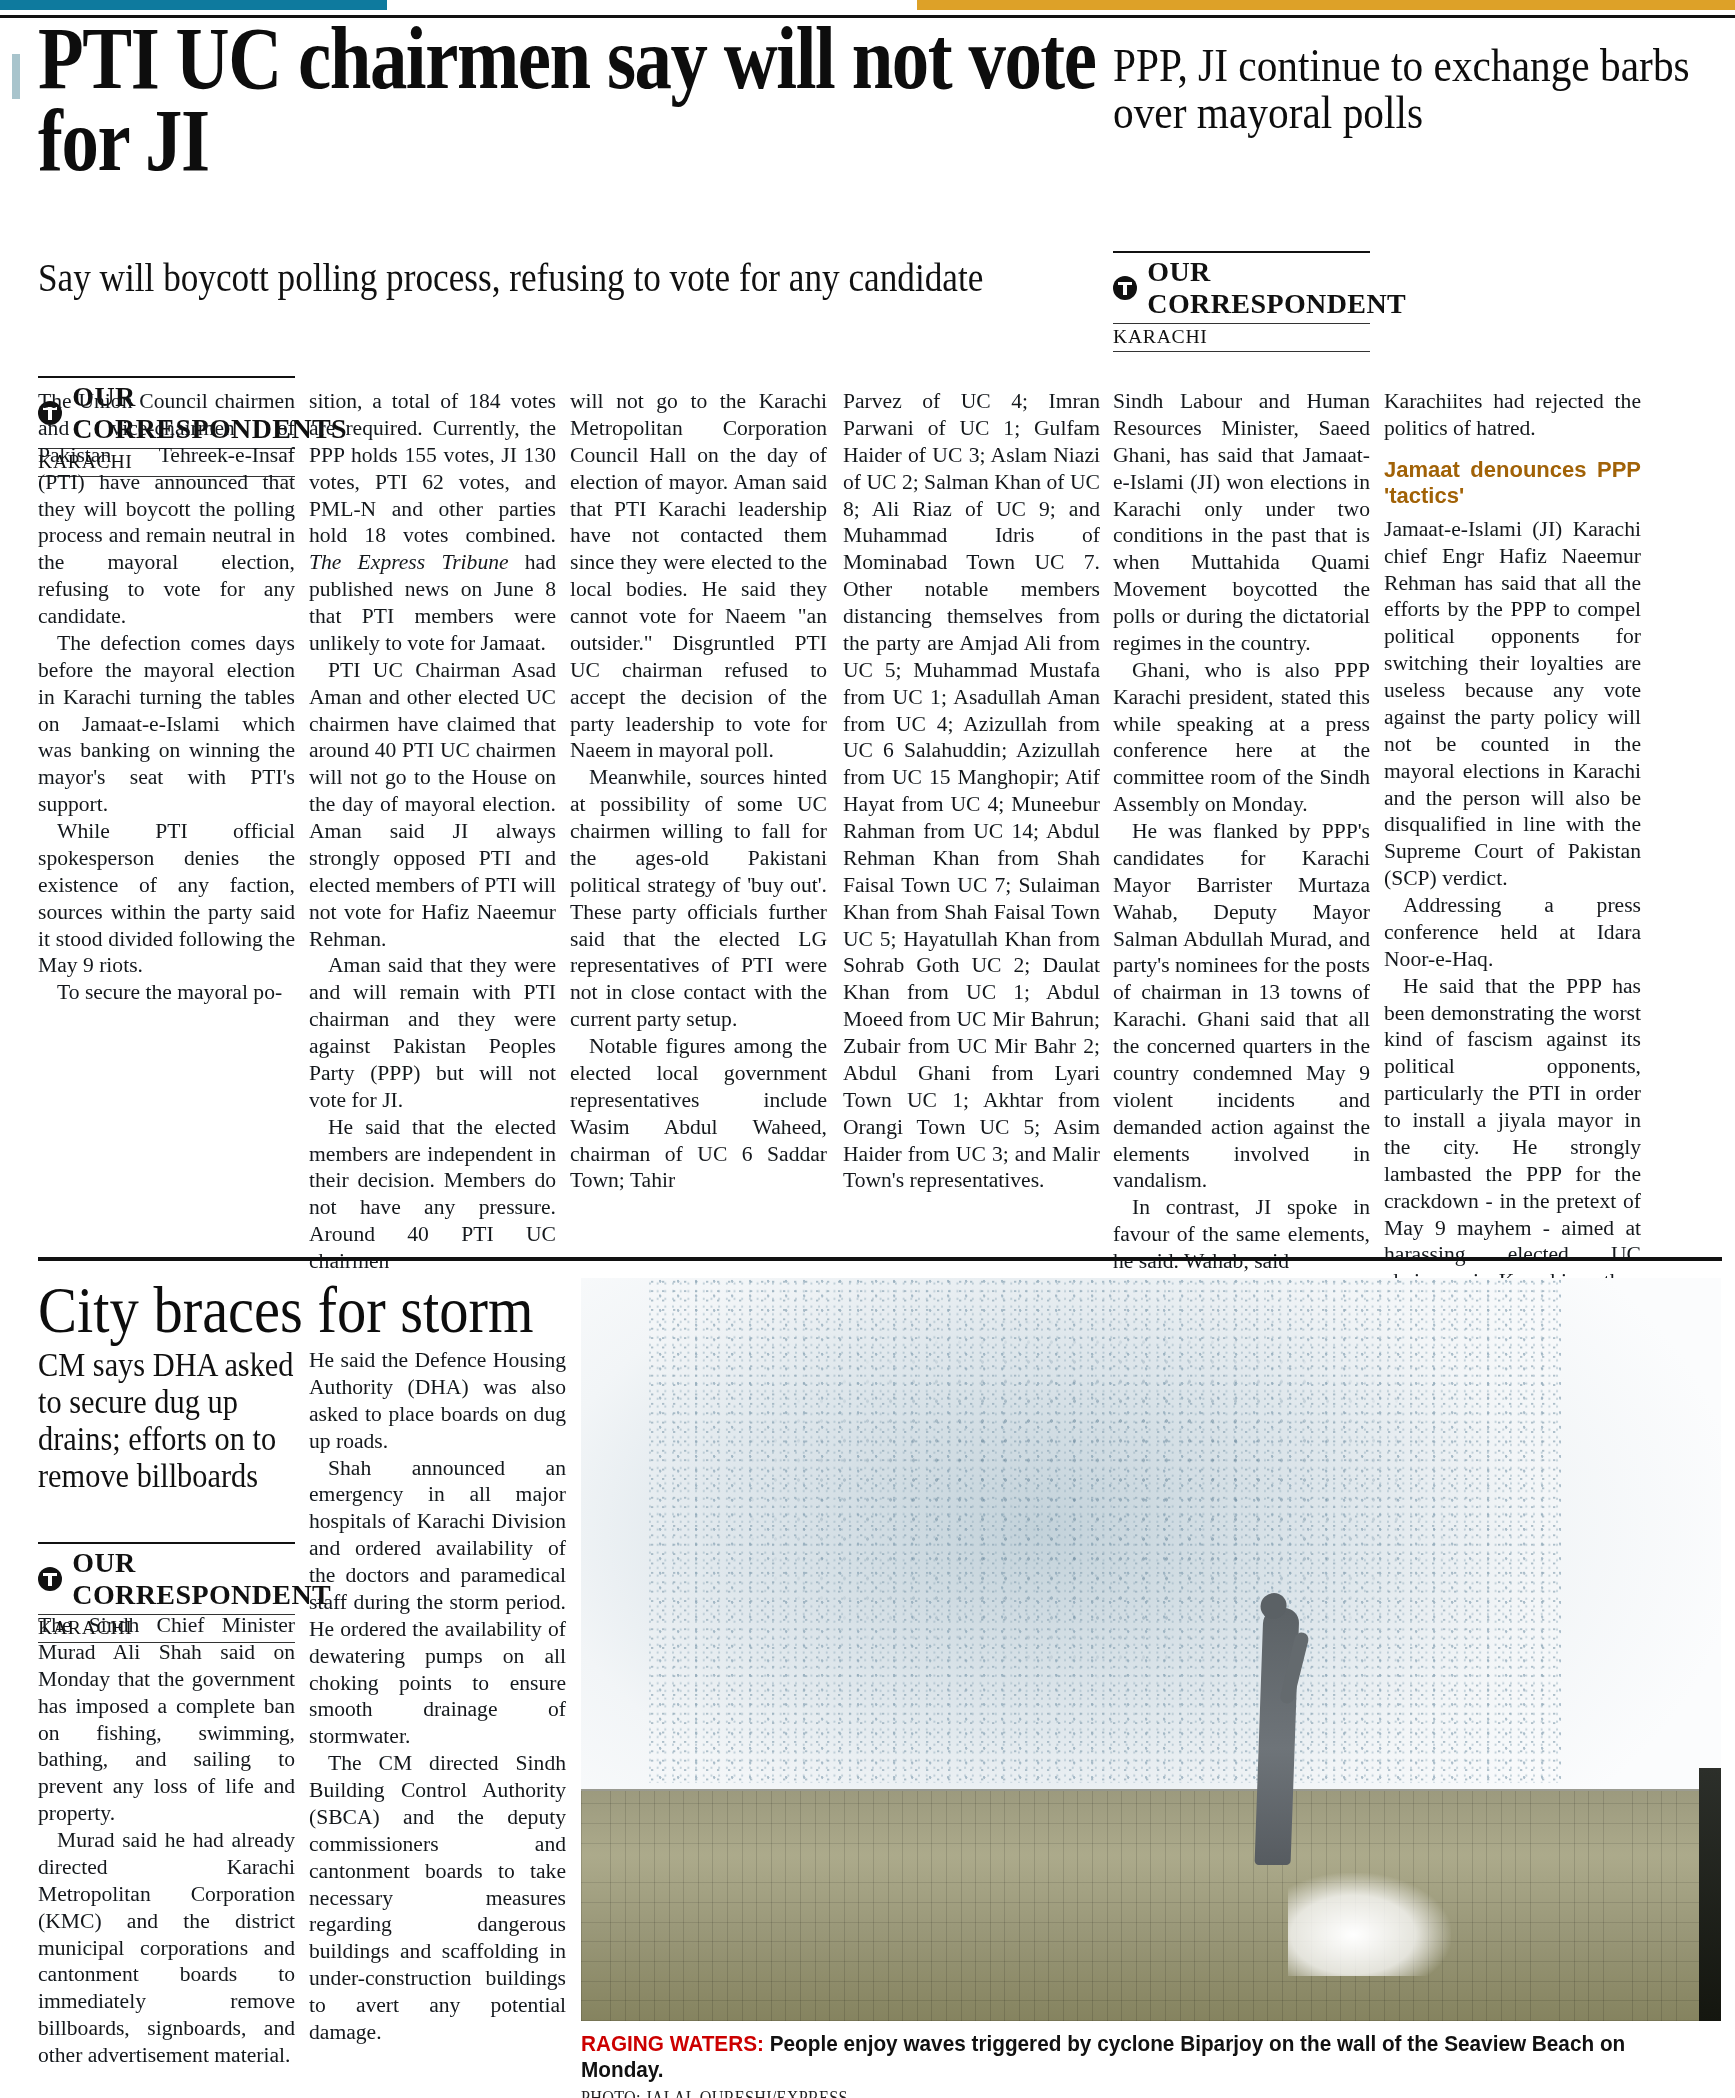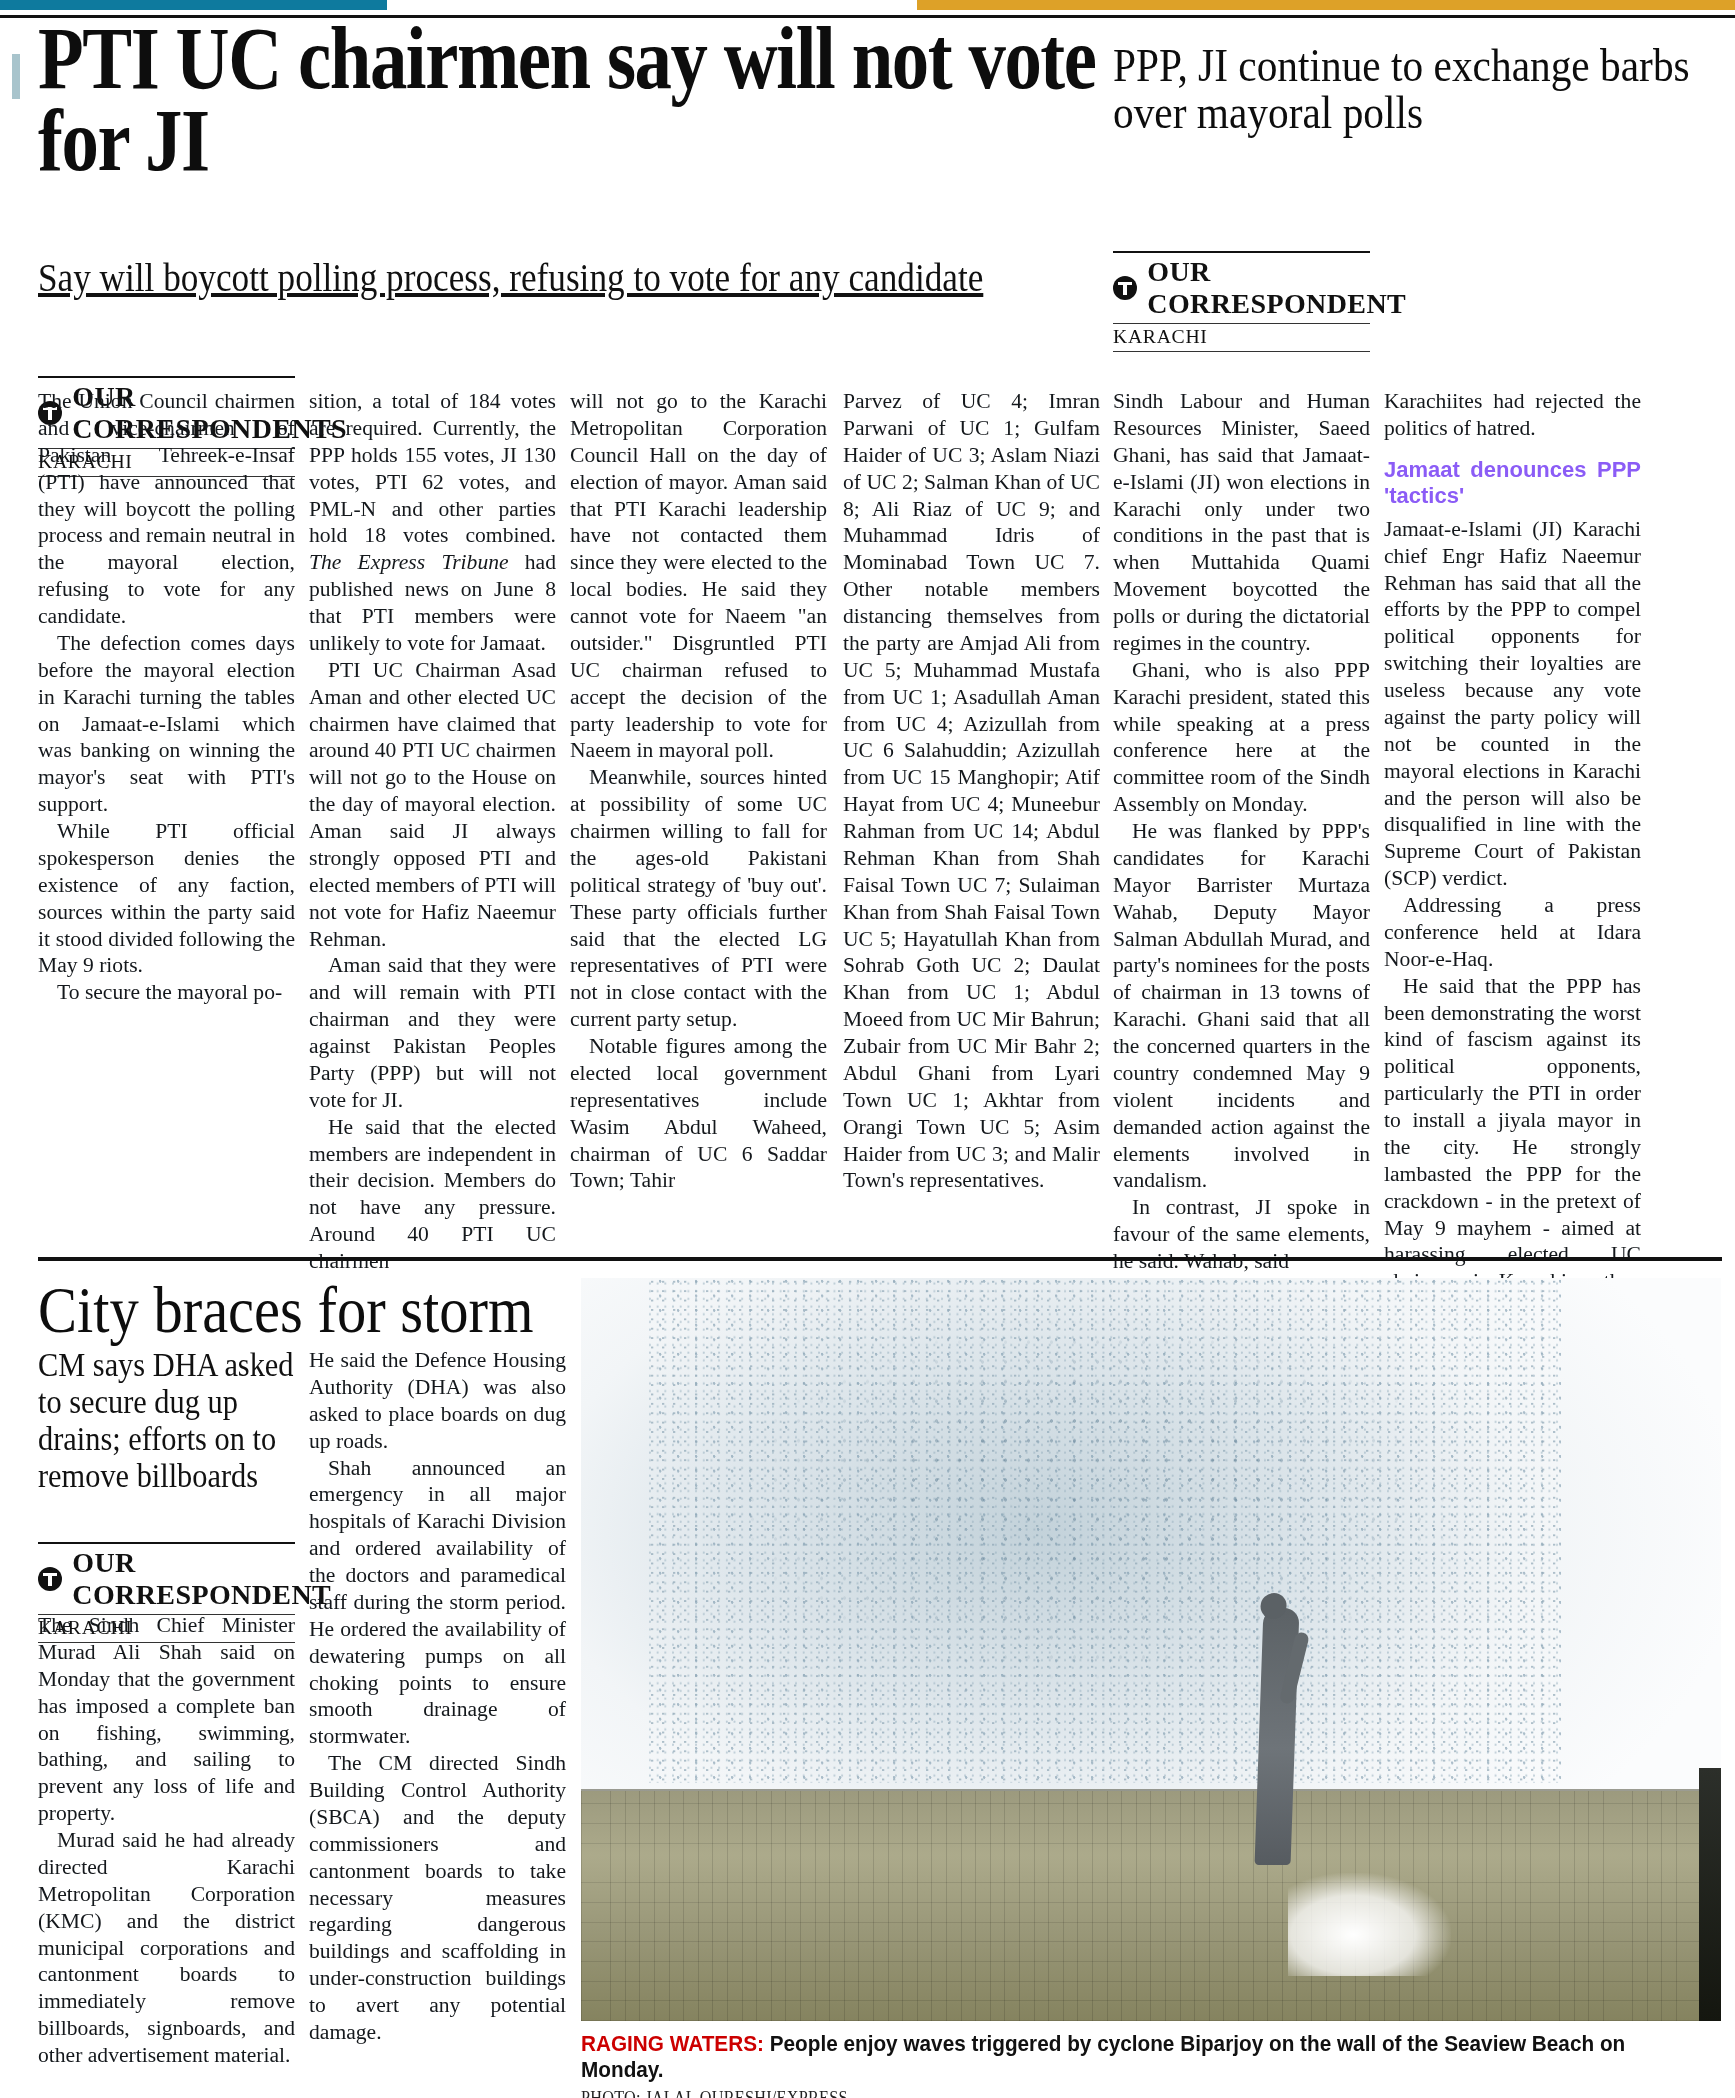--- a/index.html
+++ b/index.html
@@ -94,21 +94,21 @@
     text-justify:inter-word;
     hyphens:auto;
     color:#14181c;
   }
   .coltext p{margin:0;text-indent:19px;}
   .coltext p.first{text-indent:0;}
   .coltext .ital{font-style:italic;}
   .subhead{
     font-family:"Liberation Sans", sans-serif;
     font-weight:700;font-size:22px;line-height:1.18;
-    margin:15.4px 0 6.8px 0;color:#8b5cf6;
+    margin:15.4px 0 6.8px 0;color:#a16207;
   }
 
   
   #top-cols{position:absolute;left:26px;top:370px;width:1684px;height:805px;}
   .tc{position:absolute;top:0;}
   #tc1{left:0px;width:257px;}
   #tc2{left:271px;width:247px;}
   #tc3{left:532px;width:257px;}
   #tc4{left:805px;width:257px;}
   #tc5{left:1075px;width:257px;}
@@ -227,21 +227,21 @@
 </div>
 <div id="rule-top"></div>
 
 <div class="page">
 
   <div id="head-tick"></div>
 
   <div id="story-top">
     <h1 class="hl-main">PTI UC chairmen say will not vote for JI</h1>
   </div>
-  <div style="position:absolute;left:26px;top:229px;width:1284px;text-decoration:underline;">
+  <div style="position:absolute;left:26px;top:229px;width:1284px;">
     <h2 class="hl-sub">Say will boycott polling process, refusing to vote for any candidate</h2>
   </div>
 
   <div style="position:absolute;left:1101px;top:24px;width:651px;">
     <h2 class="hl-right">PPP, JI continue to exchange barbs over mayoral polls</h2>
   </div>
 
   <div id="byline-left" class="byline">
     <div class="rule-thin"></div>
     <div class="row">

